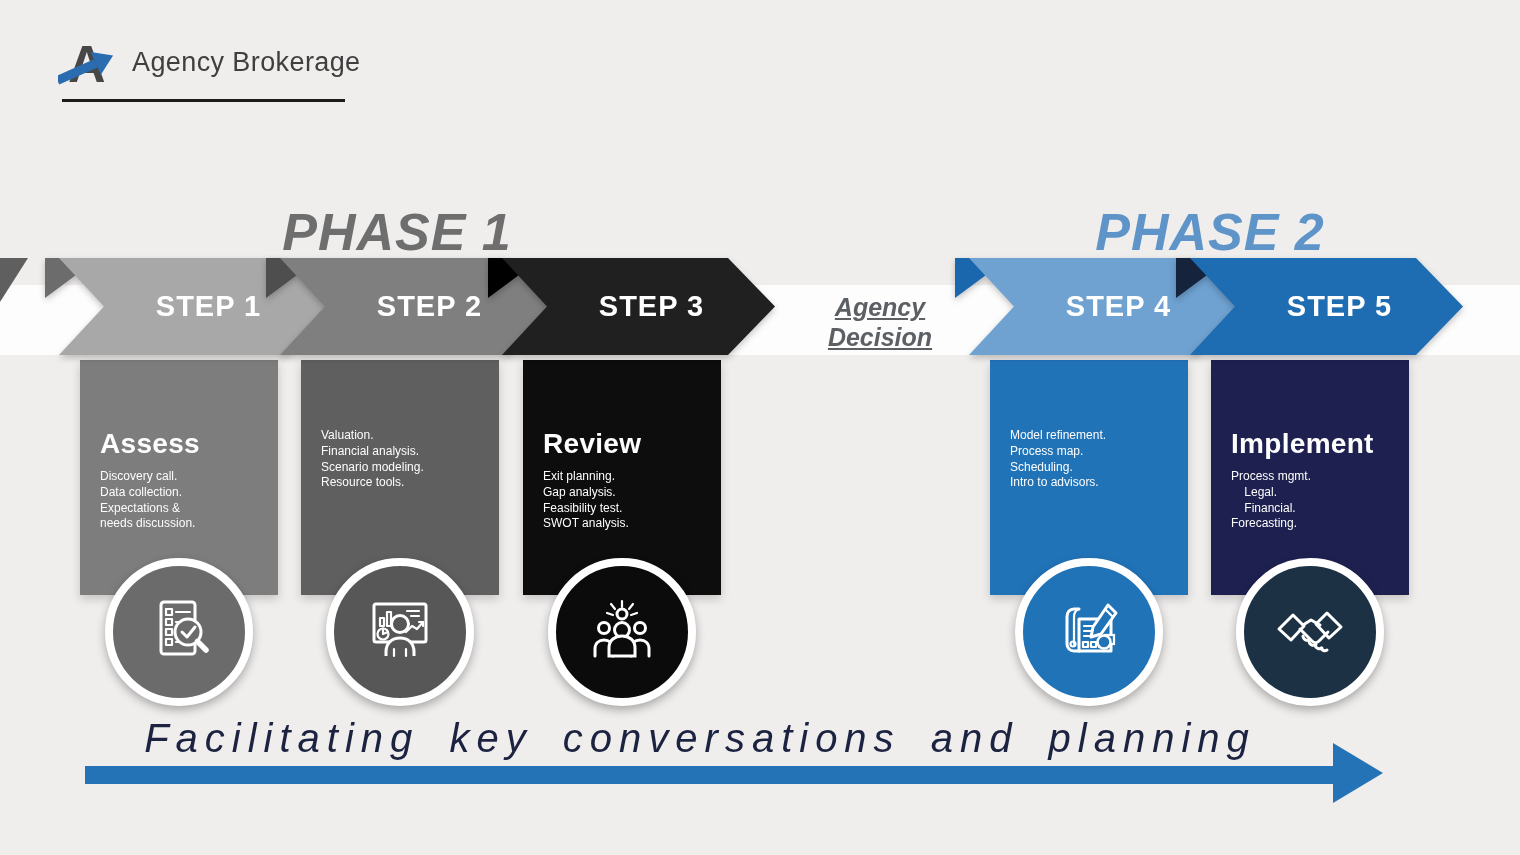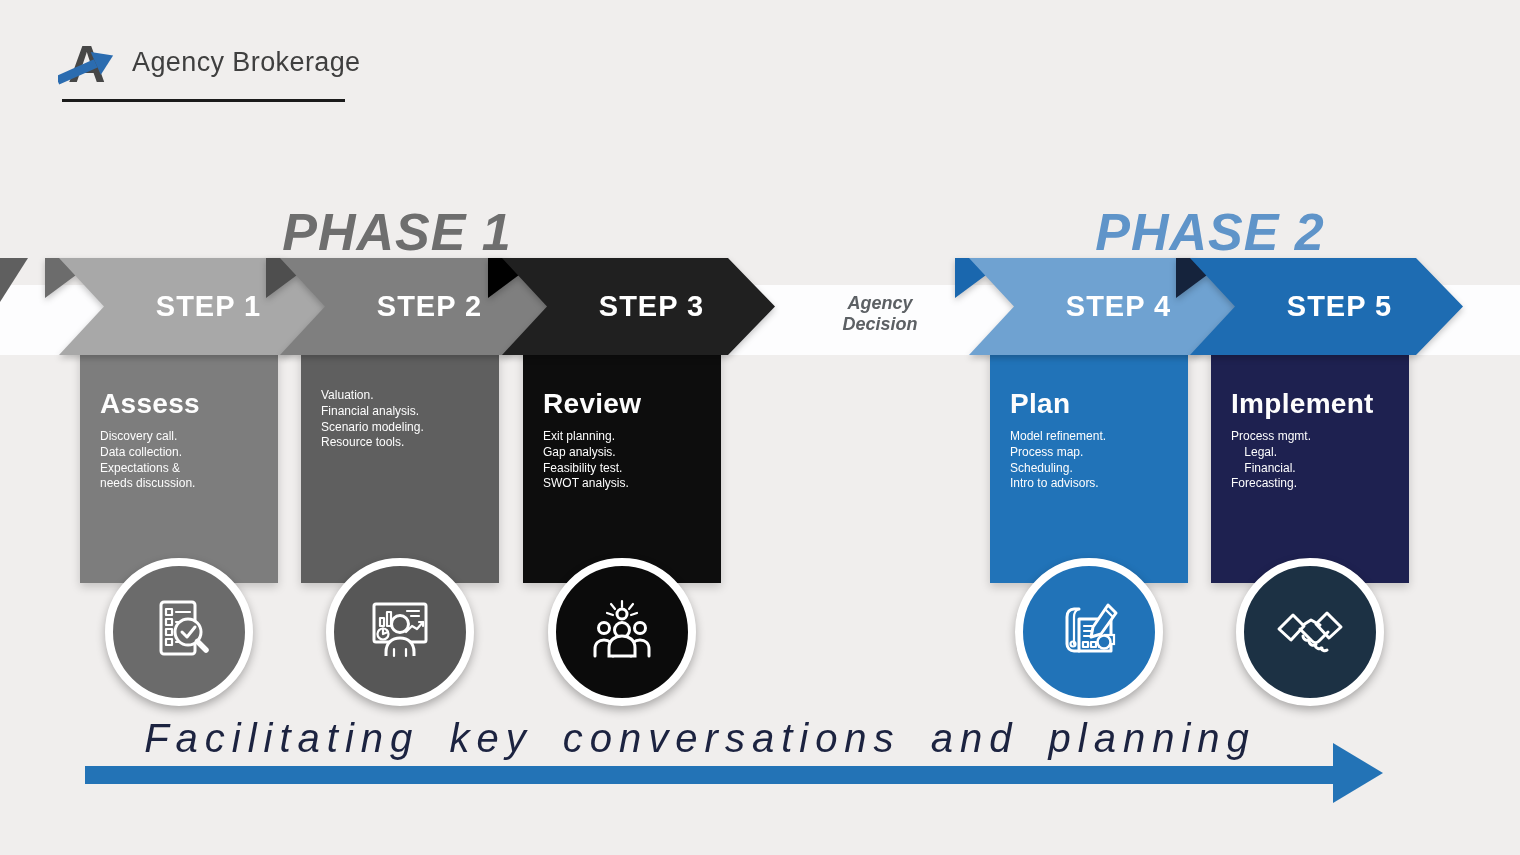--- a/index.html
+++ b/index.html
@@ -21,32 +21,32 @@
   .phase{position:absolute; top:202px; width:400px; text-align:center;
     font-size:52px; font-style:italic; font-weight:700; letter-spacing:1px;}
   .phase-1{left:197px; color:var(--phase1,#6e6e6e);}
   .phase-2{left:1010px; color:var(--phase2,#5f94c9);}
   
   .band{position:absolute; left:0; top:285px; width:100%; height:70px; background:var(--band,#fdfdfe); z-index:0;}
   .edge-fold{position:absolute; left:0; top:258px; width:28px; height:44px; background:#5f5f5f;
     clip-path:polygon(0 0,100% 0,0 100%); z-index:1;}
   
   .decision{position:absolute; left:805px; top:293px; width:150px; text-align:center;
-    font-size:18px; font-style:italic; font-weight:700; line-height:1.18; color:var(--decision,#5c6064); z-index:2;}
+    font-size:25px; font-style:italic; font-weight:700; line-height:1.18; color:var(--decision,#5c6064); z-index:2;text-decoration:underline;}
   
   .arrow-wrap{position:absolute; top:258px; width:273px; height:97px; filter:drop-shadow(0 3px 3px rgba(0,0,0,.22));}
   .arrow-fold{position:absolute; left:-14px; top:0; width:54px; height:40px;
     clip-path:polygon(0 0,100% 0,0 100%); z-index:1;}
   .arrow-body{position:absolute; inset:0; z-index:2;
     clip-path:polygon(0 0, calc(100% - 47px) 0, 100% 50%, calc(100% - 47px) 100%, 0 100%, 45px 50%);
     display:flex; align-items:center; justify-content:center;}
   .arrow-label{color:#fff; font-size:29px; font-weight:700; letter-spacing:1px; text-indent:26px;}
   
-  .step-box{position:absolute; top:348px; width:198px; height:235px; box-sizing:border-box;
-    padding:40px 14px 0 20px; color:#fdfdfd; box-shadow:0 4px 9px rgba(0,0,0,.18); z-index:0;}
+  .step-box{position:absolute; top:360px; width:198px; height:235px; box-sizing:border-box;
+    padding:68px 14px 0 20px; color:#fdfdfd; box-shadow:0 4px 9px rgba(0,0,0,.18); z-index:0;}
   .box-title{font-size:28px; font-weight:800; margin-bottom:9px; letter-spacing:.3px;}
   .box-line{font-size:12px; line-height:1.32; white-space:pre;}
   
   .icon-circle{position:absolute; top:558px; width:132px; height:132px; border-radius:50%;
     border:8px solid #fff; box-shadow:0 4px 10px rgba(0,0,0,.3);
     display:flex; align-items:center; justify-content:center; z-index:6;}
   .icon-circle svg{display:block;}
   
   .tagline{position:absolute; left:0; top:716px; width:1400px; text-align:center;
     font-size:40px; font-style:italic; font-weight:500; letter-spacing:7px; word-spacing:12px;
@@ -163,21 +163,20 @@
       <path d="M27 64v-8c0 -8 6 -12 13 -12s13 4 13 12v8z" fill="#0b0b0b" stroke="#fff" stroke-width="3"></path>
     </svg>
       </div>
       <div class="arrow-wrap" style="left: 969px; z-index: 4;">
         <div class="arrow-fold" style="background: rgb(26, 103, 174);"></div>
         <div class="arrow-body" style="background: rgb(111, 162, 209);">
           <span class="arrow-label">STEP 4</span>
         </div>
       </div>
       <div class="step-box" style="left: 990px; background: rgb(33, 115, 184);">
-        <div class="box-title">Plan</div>
         <div class="box-line">Model refinement.</div>
         <div class="box-line">Process map.</div>
         <div class="box-line">Scheduling.</div>
         <div class="box-line">Intro to advisors.</div>
       </div>
       <div class="icon-circle" style="left: 1015px; background: rgb(33, 115, 184);">
     <svg width="80" height="80" viewBox="0 0 80 80">
       <path d="M30 17h-5c-4 0 -7 3 -7 8v27c0 4 3 7 7 7h5" fill="none" stroke="#fff" stroke-width="3" stroke-linecap="round" stroke-linejoin="round"></path>
       <path d="M30 17c-3 1 -5 4 -5 8v27" fill="none" stroke="#fff" stroke-width="2.2" stroke-linecap="round" stroke-linejoin="round"></path>
       <circle cx="24" cy="52" r="2.5" fill="none" stroke="#fff" stroke-width="2.2" stroke-linecap="round" stroke-linejoin="round"></circle>

